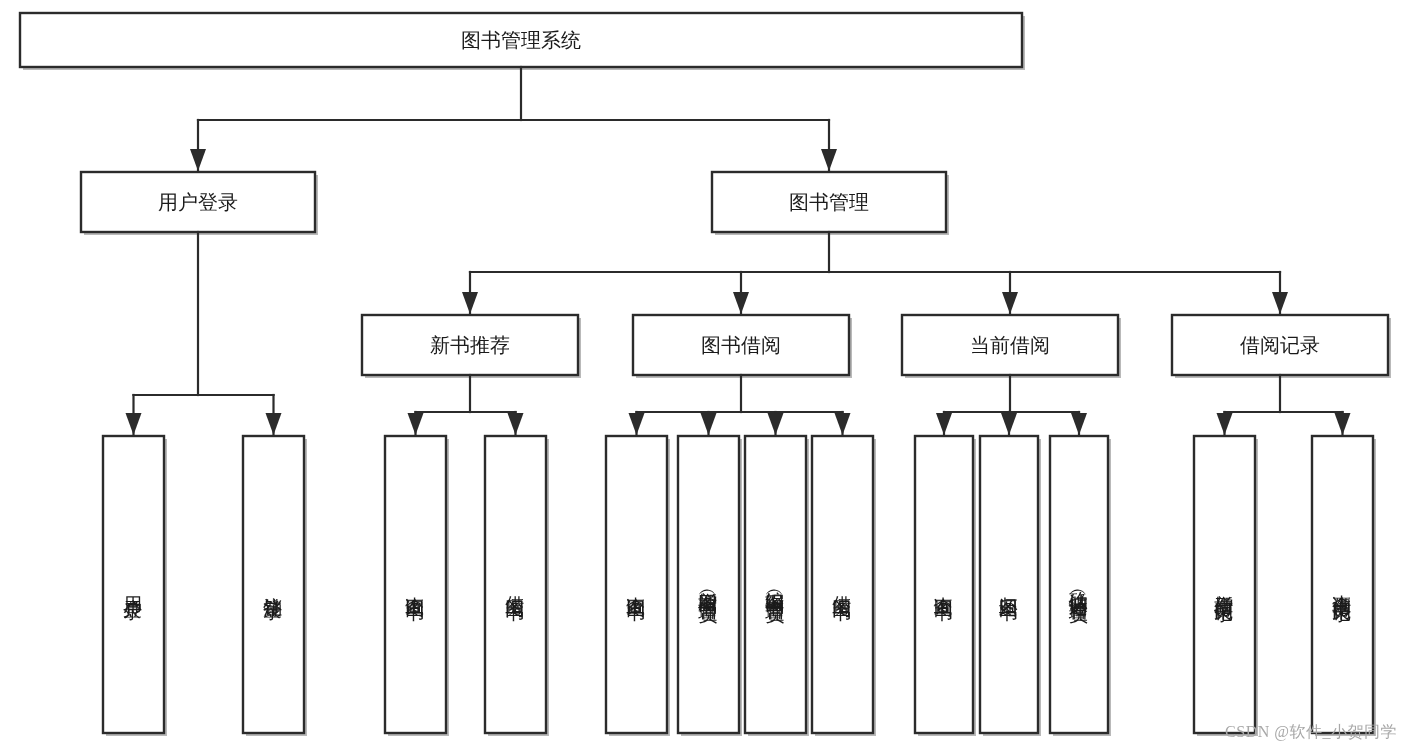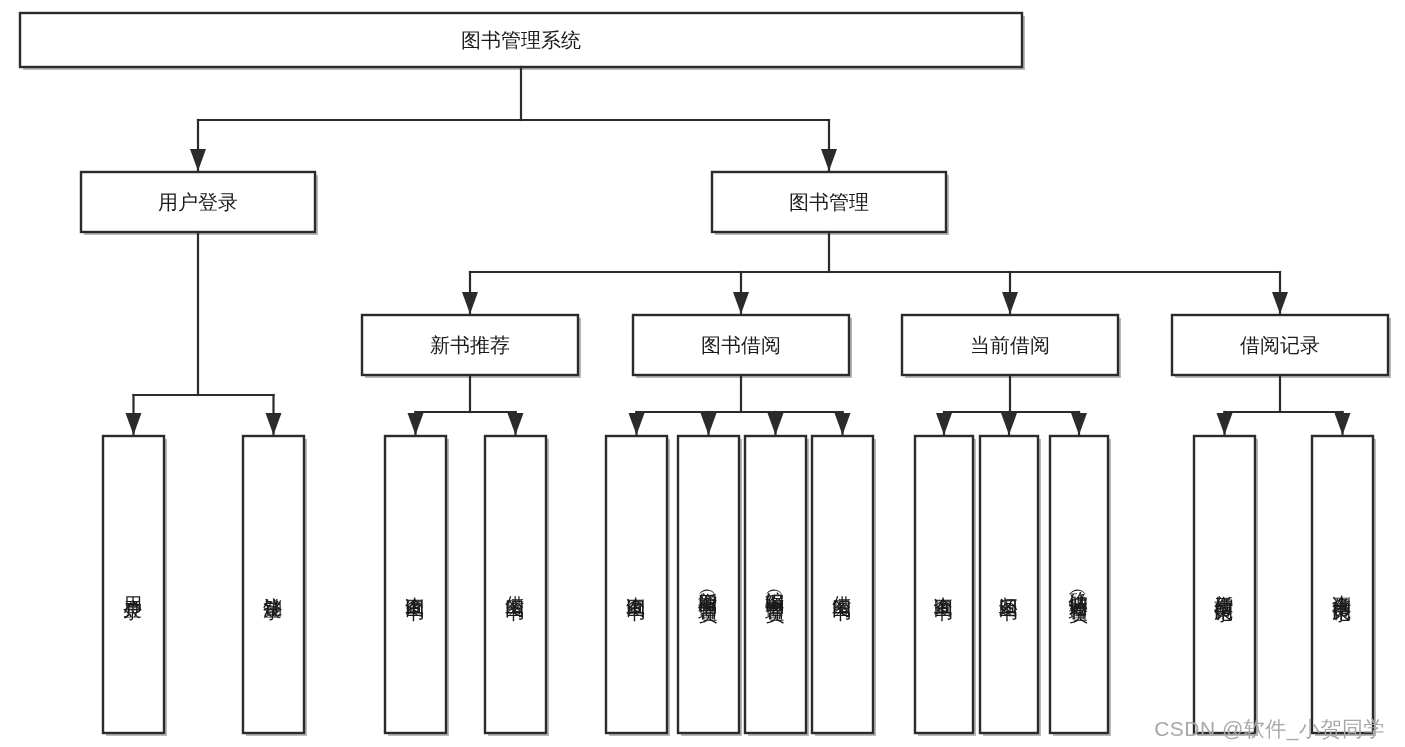--- a/index.html
+++ b/index.html
@@ -64,24 +64,24 @@
     font-family: "DejaVu Sans", "Liberation Sans", sans-serif;
     font-size: 19px;
     line-height: 1.28;
     letter-spacing: 2px;
     color: #1b1b1b;
     white-space: nowrap;
     text-align: center;
   }
   .watermark {
     position: absolute;
-    right: 20px;
+    right: 8px;
     bottom: 4px;
-    font-family: Liberation Sans, sans-serif;
-    font-size: 21px;
+    font-family: Liberation Serif, serif;
+    font-size: 16px;
     color: #a8a8a8;
     letter-spacing: 0.5px;
     white-space: nowrap;
   }
 </style>
 </head>
 <body>
 
 <div id="diagram-root">
 

